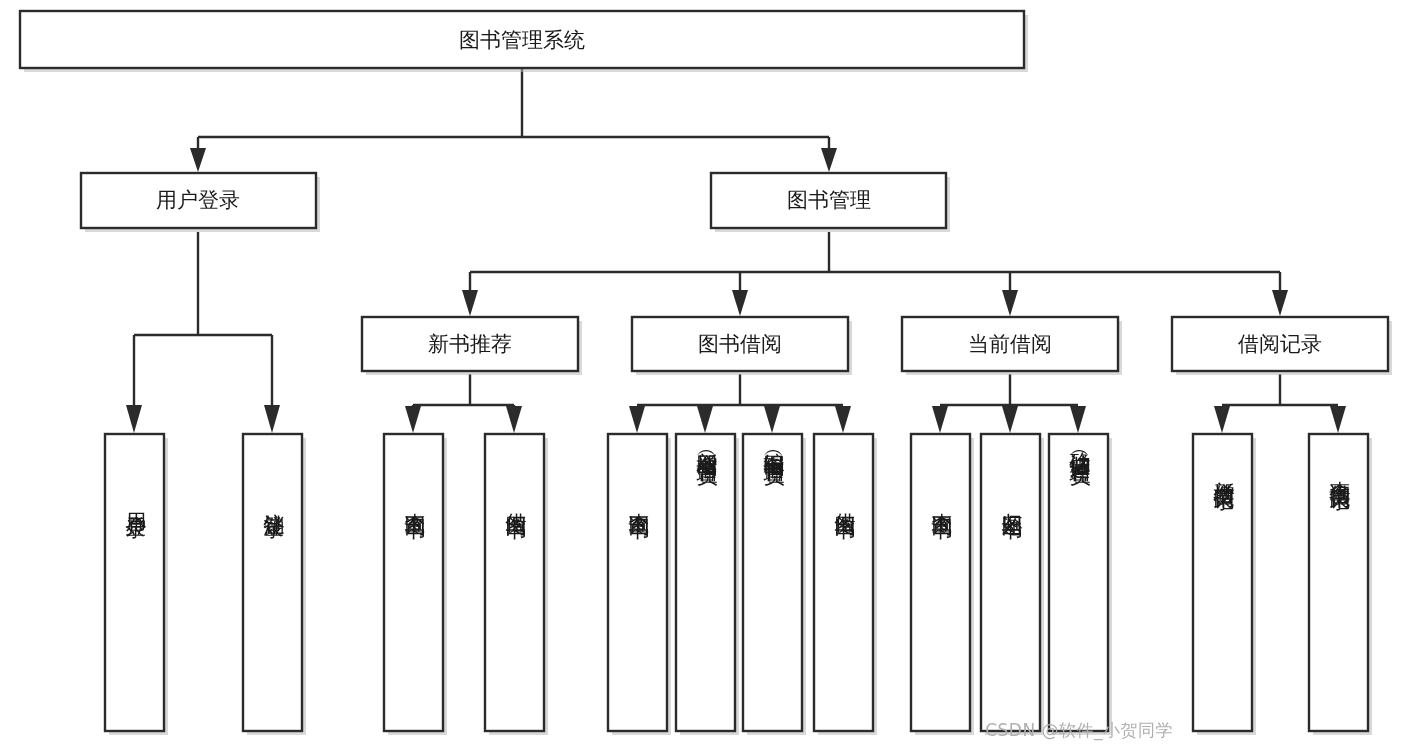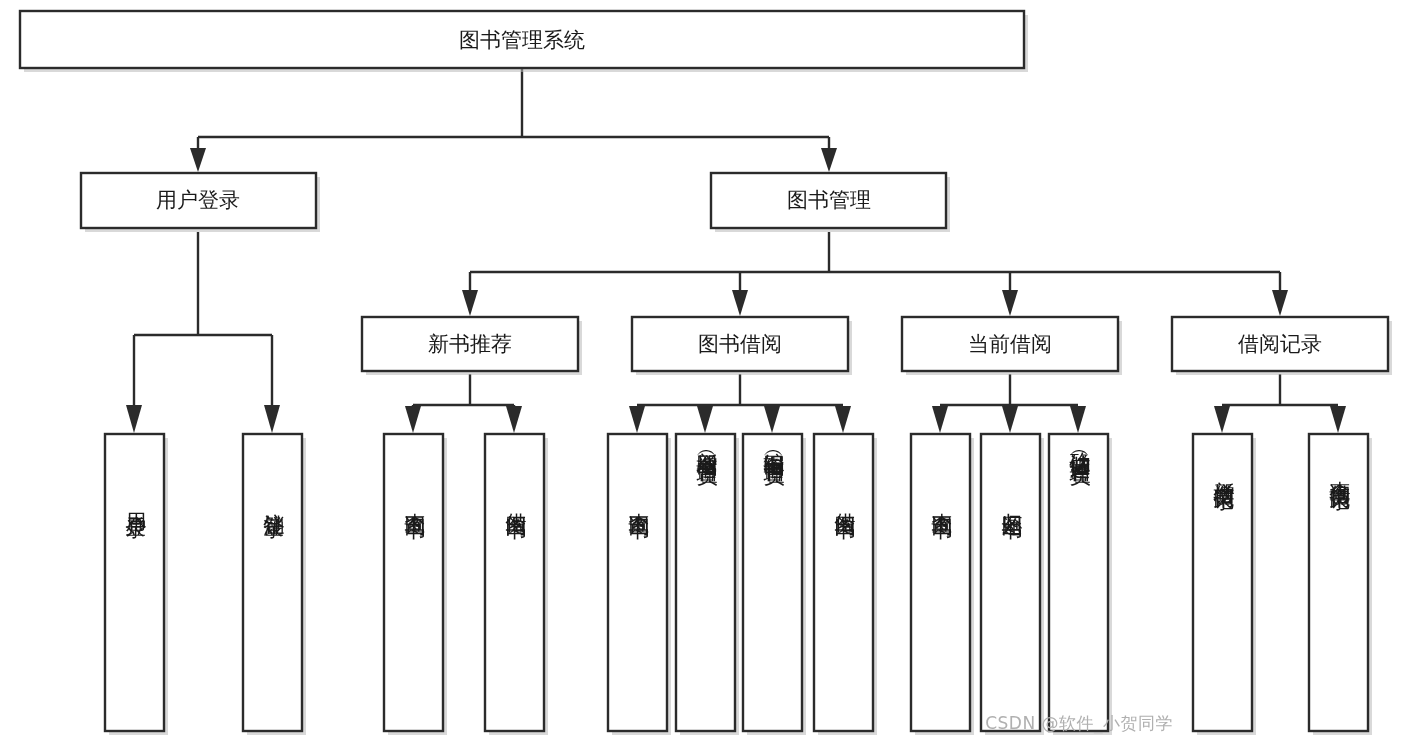--- a/index.html
+++ b/index.html
@@ -57,21 +57,21 @@
   }
   .node-label-v {
     text-anchor: middle;
     writing-mode: vertical-rl;
     glyph-orientation-vertical: 0;
     letter-spacing: 2px;
   }
   .watermark-text {
     position: absolute;
     right: 10px;
-    bottom: 12px;
+    bottom: 5px;
     font-family: "DejaVu Sans", "Liberation Sans", sans-serif;
     font-size: 17px;
     color: #b0b0b0;
     white-space: nowrap;
     letter-spacing: 0.5px;
     user-select: none;
     text-align: right;
   }
 </style>
 </head>

